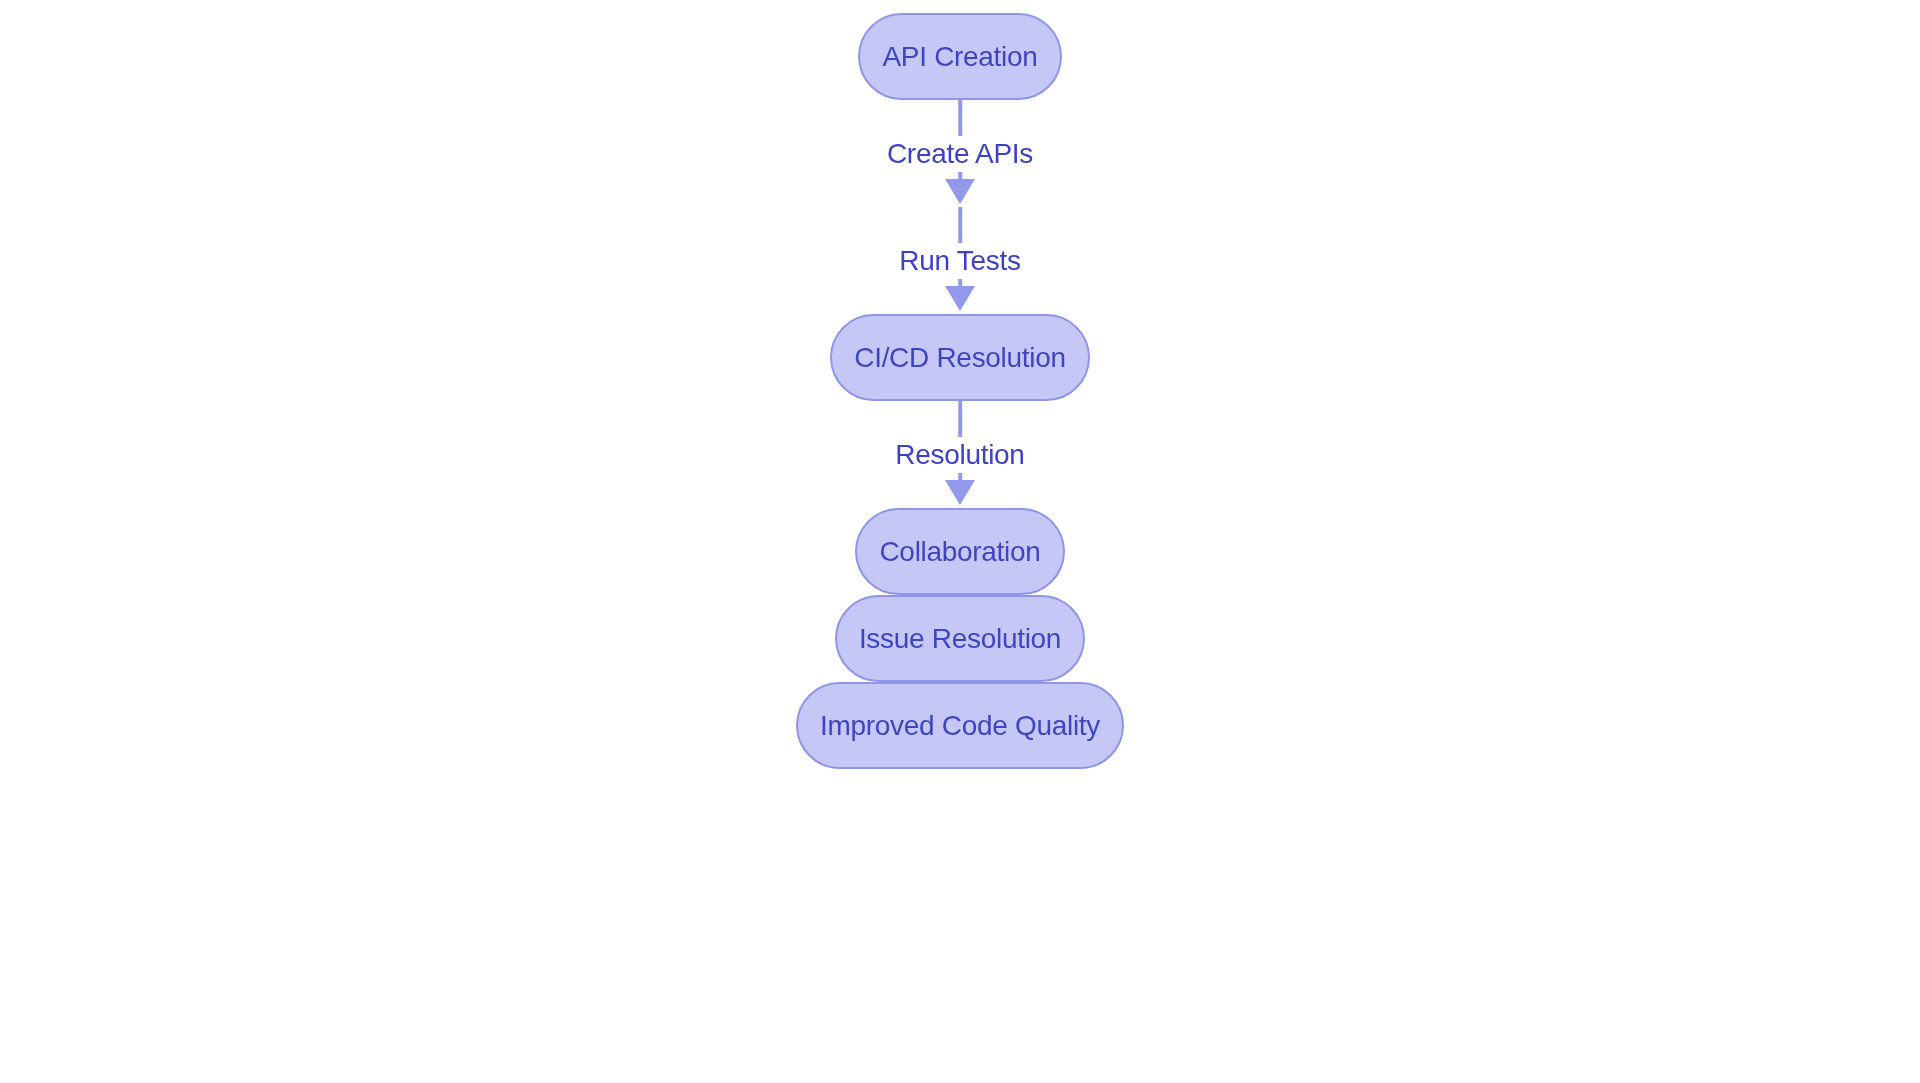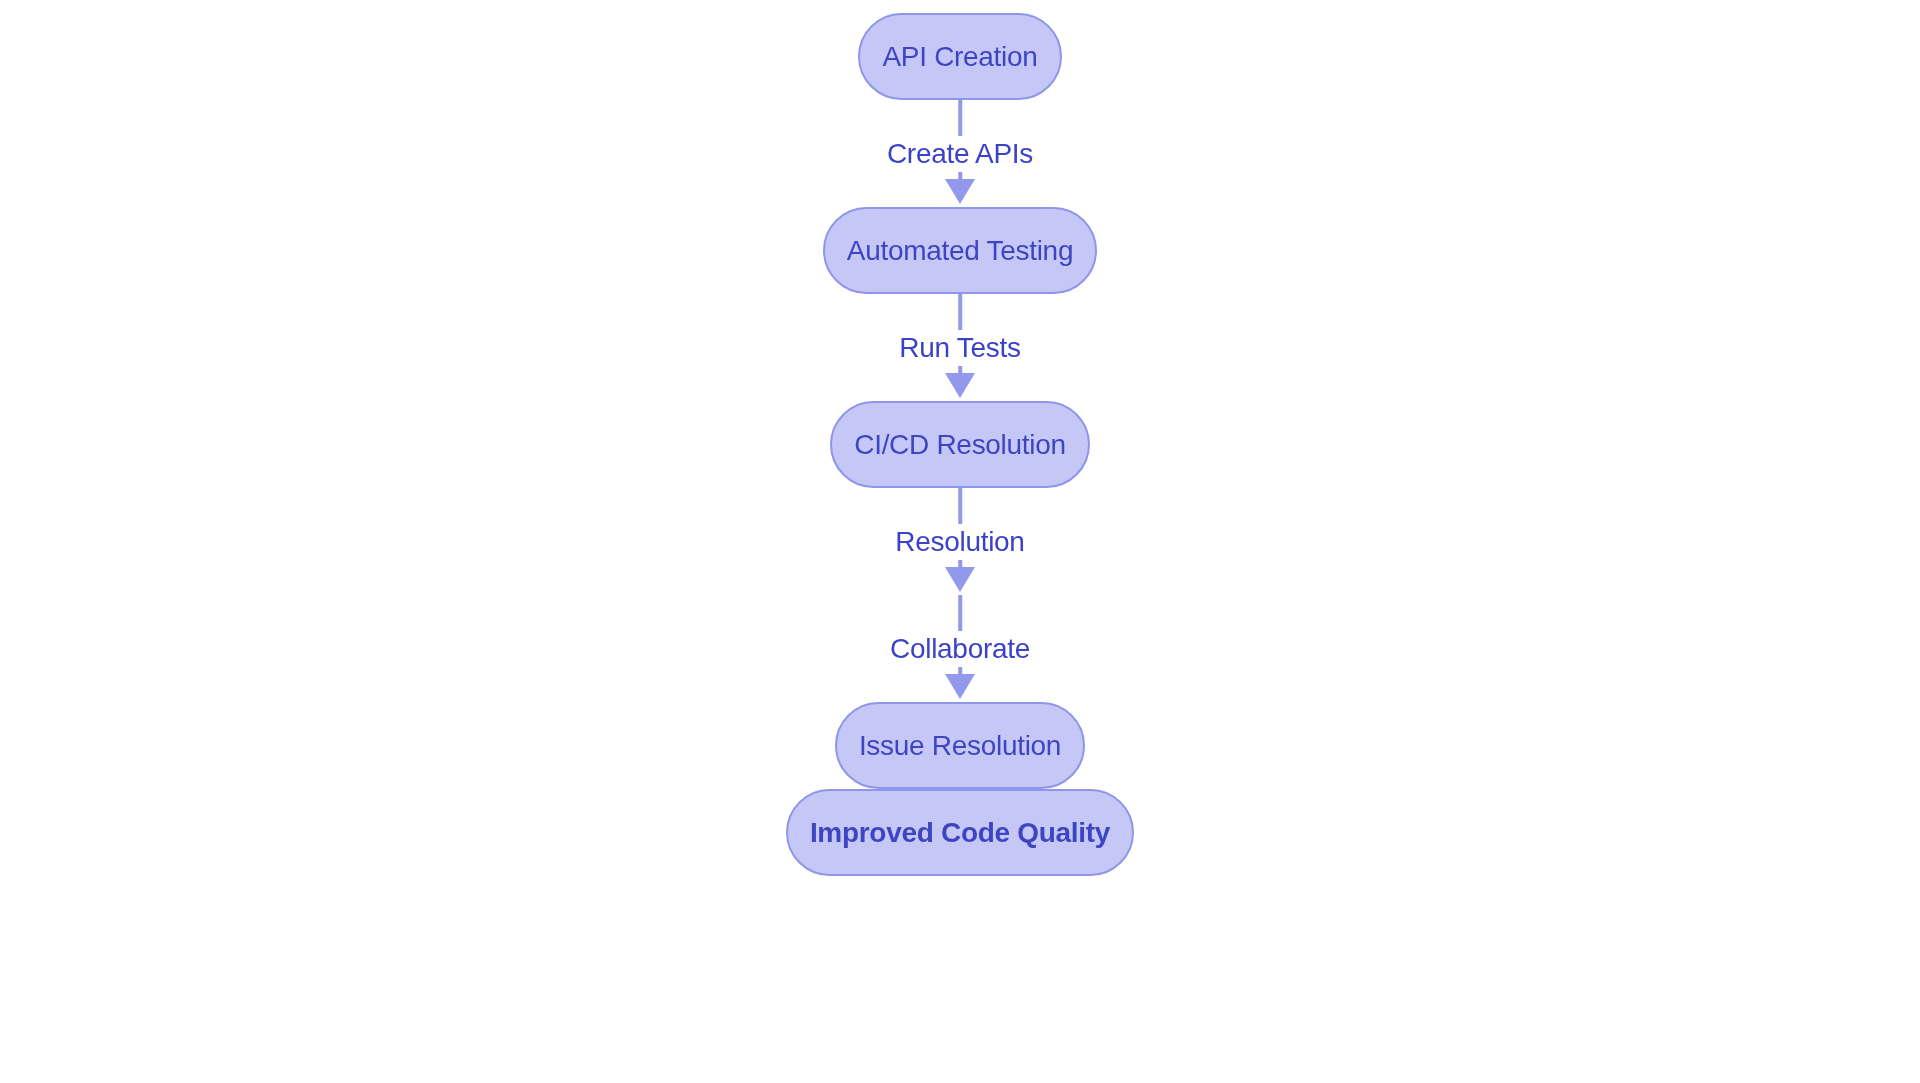--- a/index.html
+++ b/index.html
@@ -41,21 +41,21 @@
     padding: 0 22px;
     font-size: 28px;
     letter-spacing: -0.3px;
     white-space: nowrap;
   }
   [data-name="node-api-creation"]        { min-width: 186px; }
   [data-name="node-automated-testing"]   { min-width: 261px; }
   [data-name="node-cicd-integration"]    { min-width: 238px; }
   [data-name="node-collaboration"]       { min-width: 200px; }
   [data-name="node-issue-resolution"]    { min-width: 228px; }
-  [data-name="node-improved-code-quality"]{ min-width: 290px; font-weight: bold; }
+  [data-name="node-improved-code-quality"]{ min-width: 290px; }
   .connector {
     position: relative;
     width: 340px;
     height: 107px;
     flex-shrink: 0;
   }
   .edge-line {
     position: absolute;
     left: 50%;
     top: 0;
@@ -96,46 +96,41 @@
   <div class="node" data-name="node-api-creation">
     <span data-name="node-label">API Creation</span>
   </div>
 
   <div class="connector" data-name="edge-create-apis">
     <div class="edge-line" data-name="edge-line"></div>
     <div class="arrowhead" data-name="arrowhead-icon"></div>
     <div class="edge-label" data-name="edge-label">Create APIs</div>
   </div>
 
-  <div class="node" data-name="node-automated-testing">
-    <span data-name="node-label">Automated Testing</span>
-  </div>
 
   <div class="connector" data-name="edge-run-tests">
     <div class="edge-line" data-name="edge-line"></div>
     <div class="arrowhead" data-name="arrowhead-icon"></div>
     <div class="edge-label" data-name="edge-label">Run Tests</div>
   </div>
 
   <div class="node" data-name="node-cicd-integration">
     <span data-name="node-label">CI/CD Resolution</span>
   </div>
 
   <div class="connector" data-name="edge-integrate">
     <div class="edge-line" data-name="edge-line"></div>
     <div class="arrowhead" data-name="arrowhead-icon"></div>
     <div class="edge-label" data-name="edge-label">Resolution</div>
   </div>
 
+  <div class="node" data-name="node-collaboration">
+    <span data-name="node-label">Collaboration</span>
+  </div>
 
-  <div class="connector" data-name="edge-collaborate">
-    <div class="edge-line" data-name="edge-line"></div>
-    <div class="arrowhead" data-name="arrowhead-icon"></div>
-    <div class="edge-label" data-name="edge-label">Collaborate</div>
-  </div>
 
   <div class="node" data-name="node-issue-resolution">
     <span data-name="node-label">Issue Resolution</span>
   </div>
 
 
   <div class="node" data-name="node-improved-code-quality">
     <span data-name="node-label">Improved Code Quality</span>
   </div>
 

